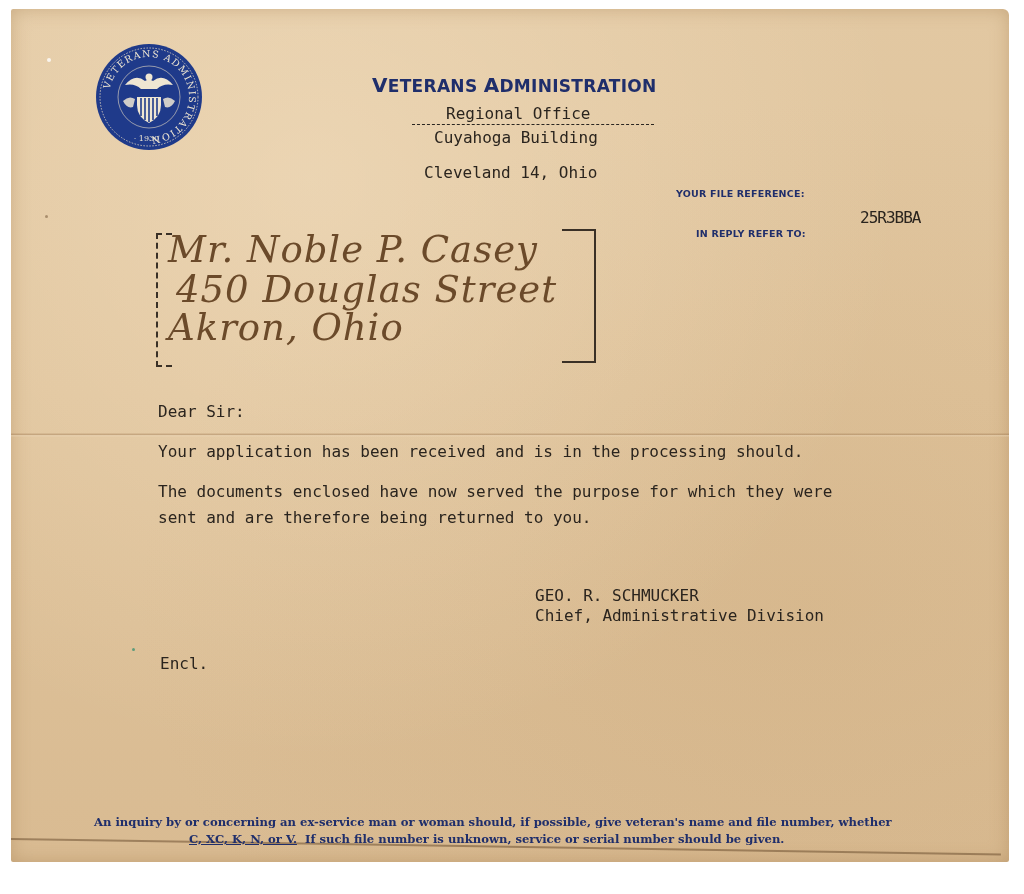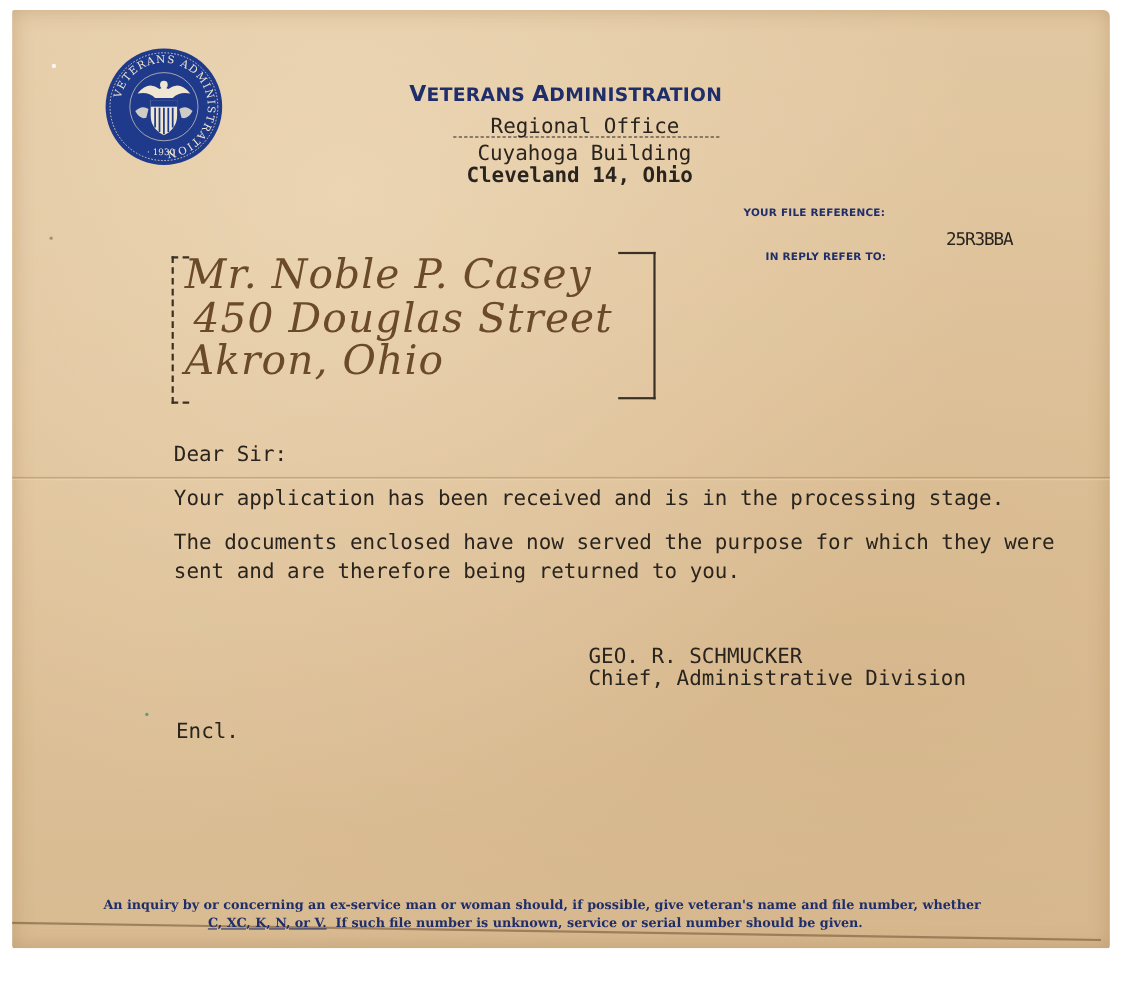--- a/index.html
+++ b/index.html
@@ -48,32 +48,32 @@
       font-weight: bold;
       font-size: 17px;
       letter-spacing: 0.3px;
       color: #1f2e6b;
       white-space: nowrap;
     }
     .lh-title .sc-big { font-size: 20px; }
     .typed {
       font-family: "DejaVu Sans Mono", "Liberation Mono", monospace;
       color: #2a241e;
-      font-size: 19px;
+      font-size: 16px;
       white-space: nowrap;
     }
     .lh-line {
       position: absolute;
       left: 412px; top: 124px;
       width: 242px; height: 0;
       border-top: 1.5px dashed #2a2520;
     }
     .lh-regional { position: absolute; left: 446px; top: 104px; }
     .lh-building { position: absolute; left: 434px; top: 128px; }
-    .lh-city { position: absolute; left: 424px; top: 148px; font-weight: bold; }
+    .lh-city { position: absolute; left: 424px; top: 163px; }
     .ref-label {
       position: absolute;
       font-family: "DejaVu Sans", sans-serif;
       font-weight: bold;
       font-size: 9.5px;
       color: #1f2e6b;
       letter-spacing: 0.2px;
       white-space: nowrap;
       margin-top: 12px;
     }
@@ -182,21 +182,21 @@
 <div class="ref-label ref-reply">IN REPLY REFER TO:</div>
 <div class="typed ref-value">25R3BBA</div>
 
 <div class="addr-bracket-l"></div>
 <div class="addr-bracket-r"></div>
 <div class="hand hand-1">Mr. Noble P. Casey</div>
 <div class="hand hand-2">450 Douglas Street</div>
 <div class="hand hand-3">Akron, Ohio</div>
 
 <div class="typed salutation">Dear Sir:</div>
-<div class="typed para1">Your application has been received and is in the processing stage.</div>
+<div class="typed para1">Your application has been received and is in the processing should.</div>
 <div class="typed para2a">The documents enclosed have now served the purpose for which they were</div>
 <div class="typed para2b">sent and are therefore being returned to you.</div>
 
 <div class="typed sig-name">GEO. R. SCHMUCKER</div>
 <div class="typed sig-title">Chief, Administrative Division</div>
 
 <div class="typed encl">Encl.</div>
 
 <div class="footer footer-1">An inquiry by or concerning an ex-service man or woman should, if possible, give veteran's name and file number, whether</div>
 <div class="footer footer-2">

